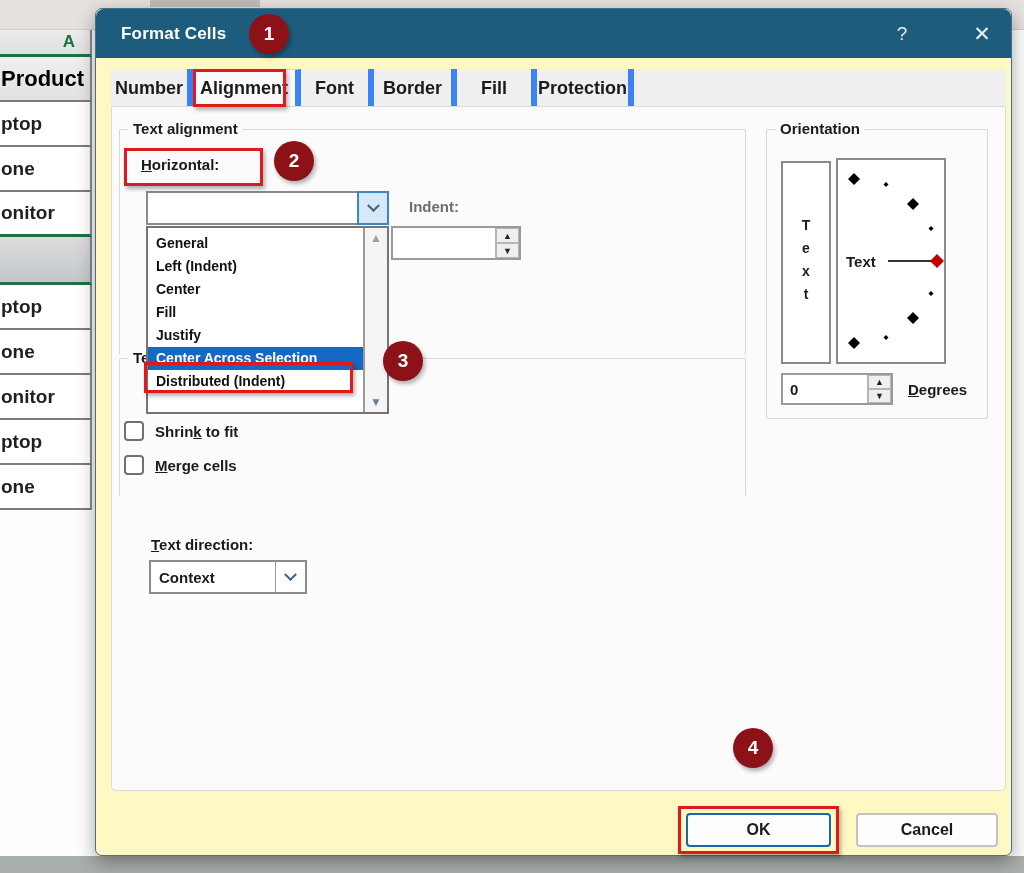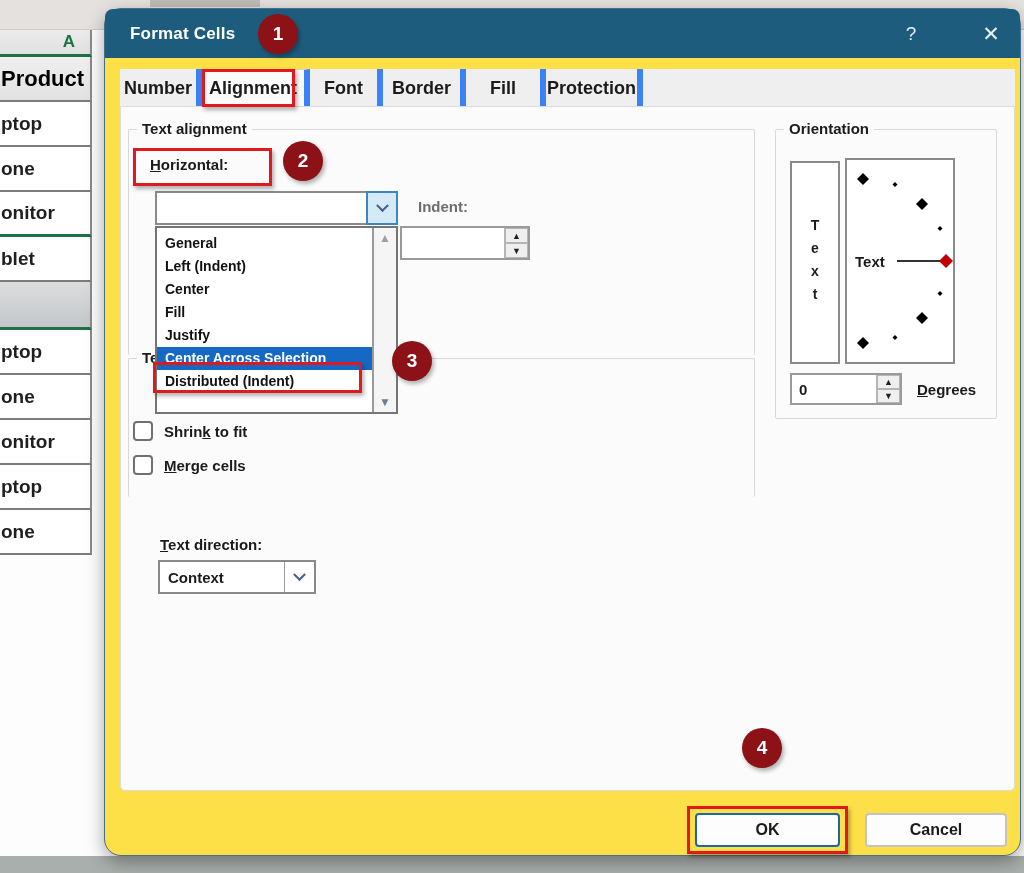--- a/index.html
+++ b/index.html
@@ -22,22 +22,22 @@
   .srow { height:45px; background:#fff; border-bottom:2px solid #7c7c7c;
     border-right:2px solid #8a8a8a; display:flex; align-items:center;
     font-size:19px; font-weight:700; color:#1f1f1f; padding-left:1px; overflow:hidden; }
   .srow.row-product { background:linear-gradient(#efefef,#e2e2e2); font-size:22px;
     font-weight:700; color:#000; }
   .srow.row-gray { height:48px; background:linear-gradient(#dcdcdc,#c3c7ca);
     border-bottom:3px solid #1e7145; }
   .srow.green-border { border-bottom:3px solid #1e7145; }
 
   
-  .dialog { position:absolute; left:104px; top:8px; width:917px; height:848px;
-    background:#fde047; border:1px solid #44708e; border-radius:17px;
+  .dialog { position:absolute; left:95px; top:8px; width:917px; height:848px;
+    background:#fef9c3; border:1px solid #44708e; border-radius:7px;
     box-shadow:0 6px 18px rgba(0,0,0,.35); }
   .titlebar { position:absolute; left:0; top:0; width:100%; height:49px;
     background:#1e5c7e; border-radius:8px 8px 0 0; color:#fff;
     display:flex; align-items:center; }
   .title-text { margin-left:25px; font-size:17px; font-weight:600; letter-spacing:.2px; }
   .tb-btn { position:absolute; top:0; height:49px; width:48px; display:flex;
     align-items:center; justify-content:center; color:#e8eef2; font-size:19px; }
   .tb-help { left:782px; } .tb-close { left:862px; font-size:21px; }
 
   .tabs { position:absolute; left:15px; top:60px; width:895px; height:38px;
@@ -127,21 +127,20 @@
     <div class="ribbon-fragment"></div>
   </div>
   <div class="bottombar"></div>
 
   <div class="sheet">
     <div class="colhead">A</div>
     <div class="srow row-product">Product</div>
     <div class="srow">ptop</div>
     <div class="srow">one</div>
     <div class="srow green-border">onitor</div>
-    <div class="srow">blet</div>
     <div class="srow row-gray"></div>
     <div class="srow">ptop</div>
     <div class="srow">one</div>
     <div class="srow">onitor</div>
     <div class="srow">ptop</div>
     <div class="srow">one</div>
   </div>
 
   <div class="dialog">
 

